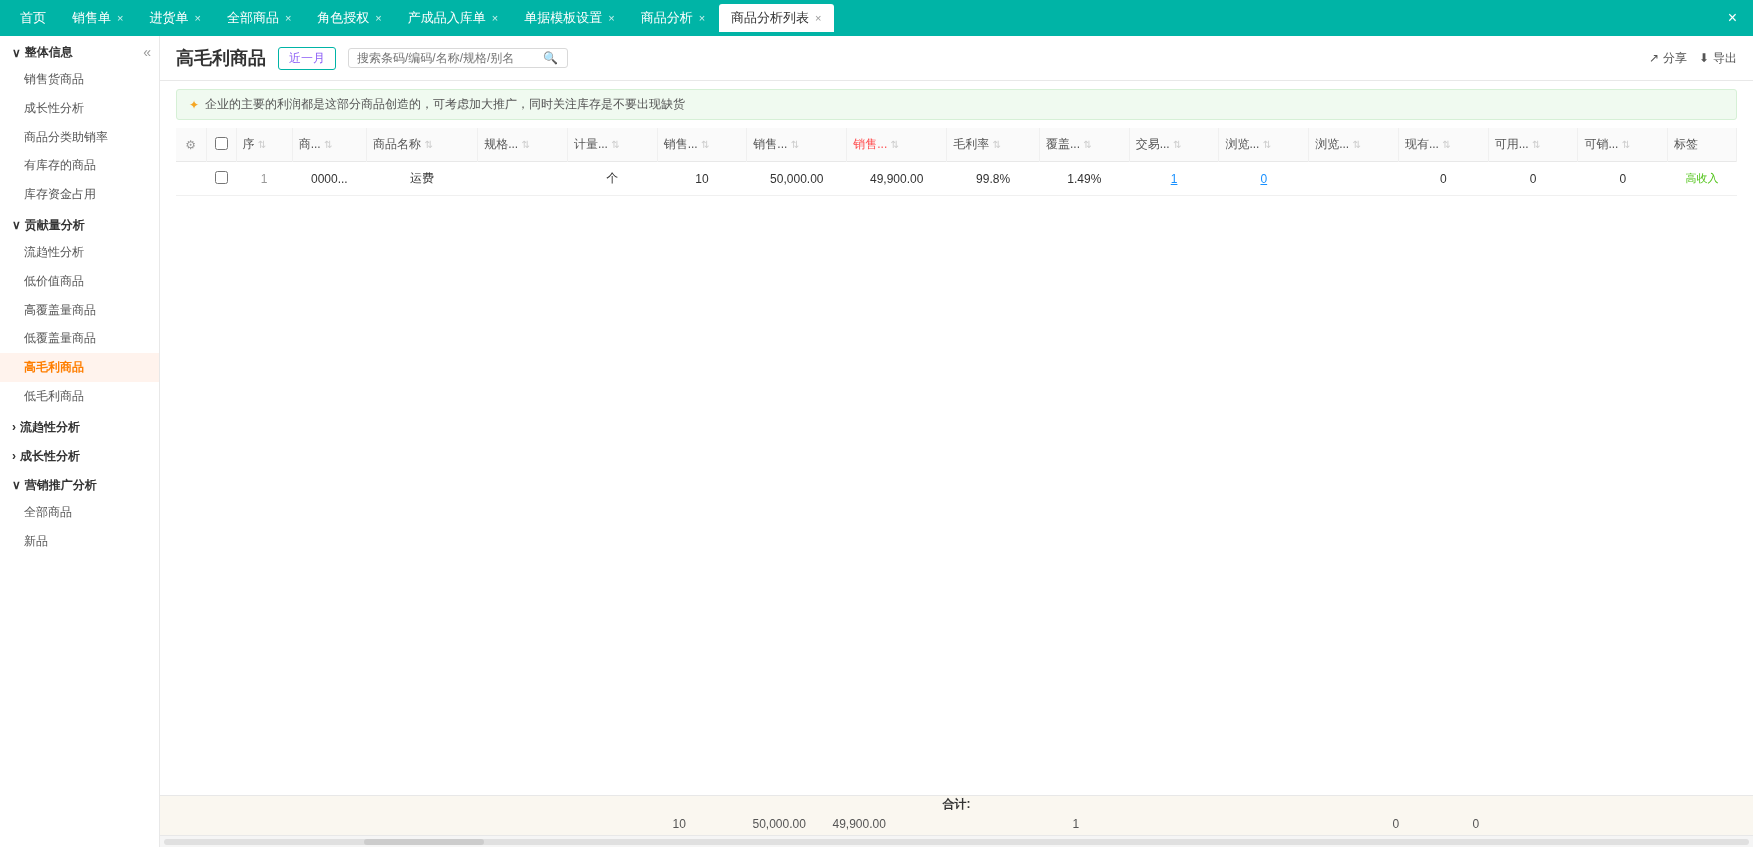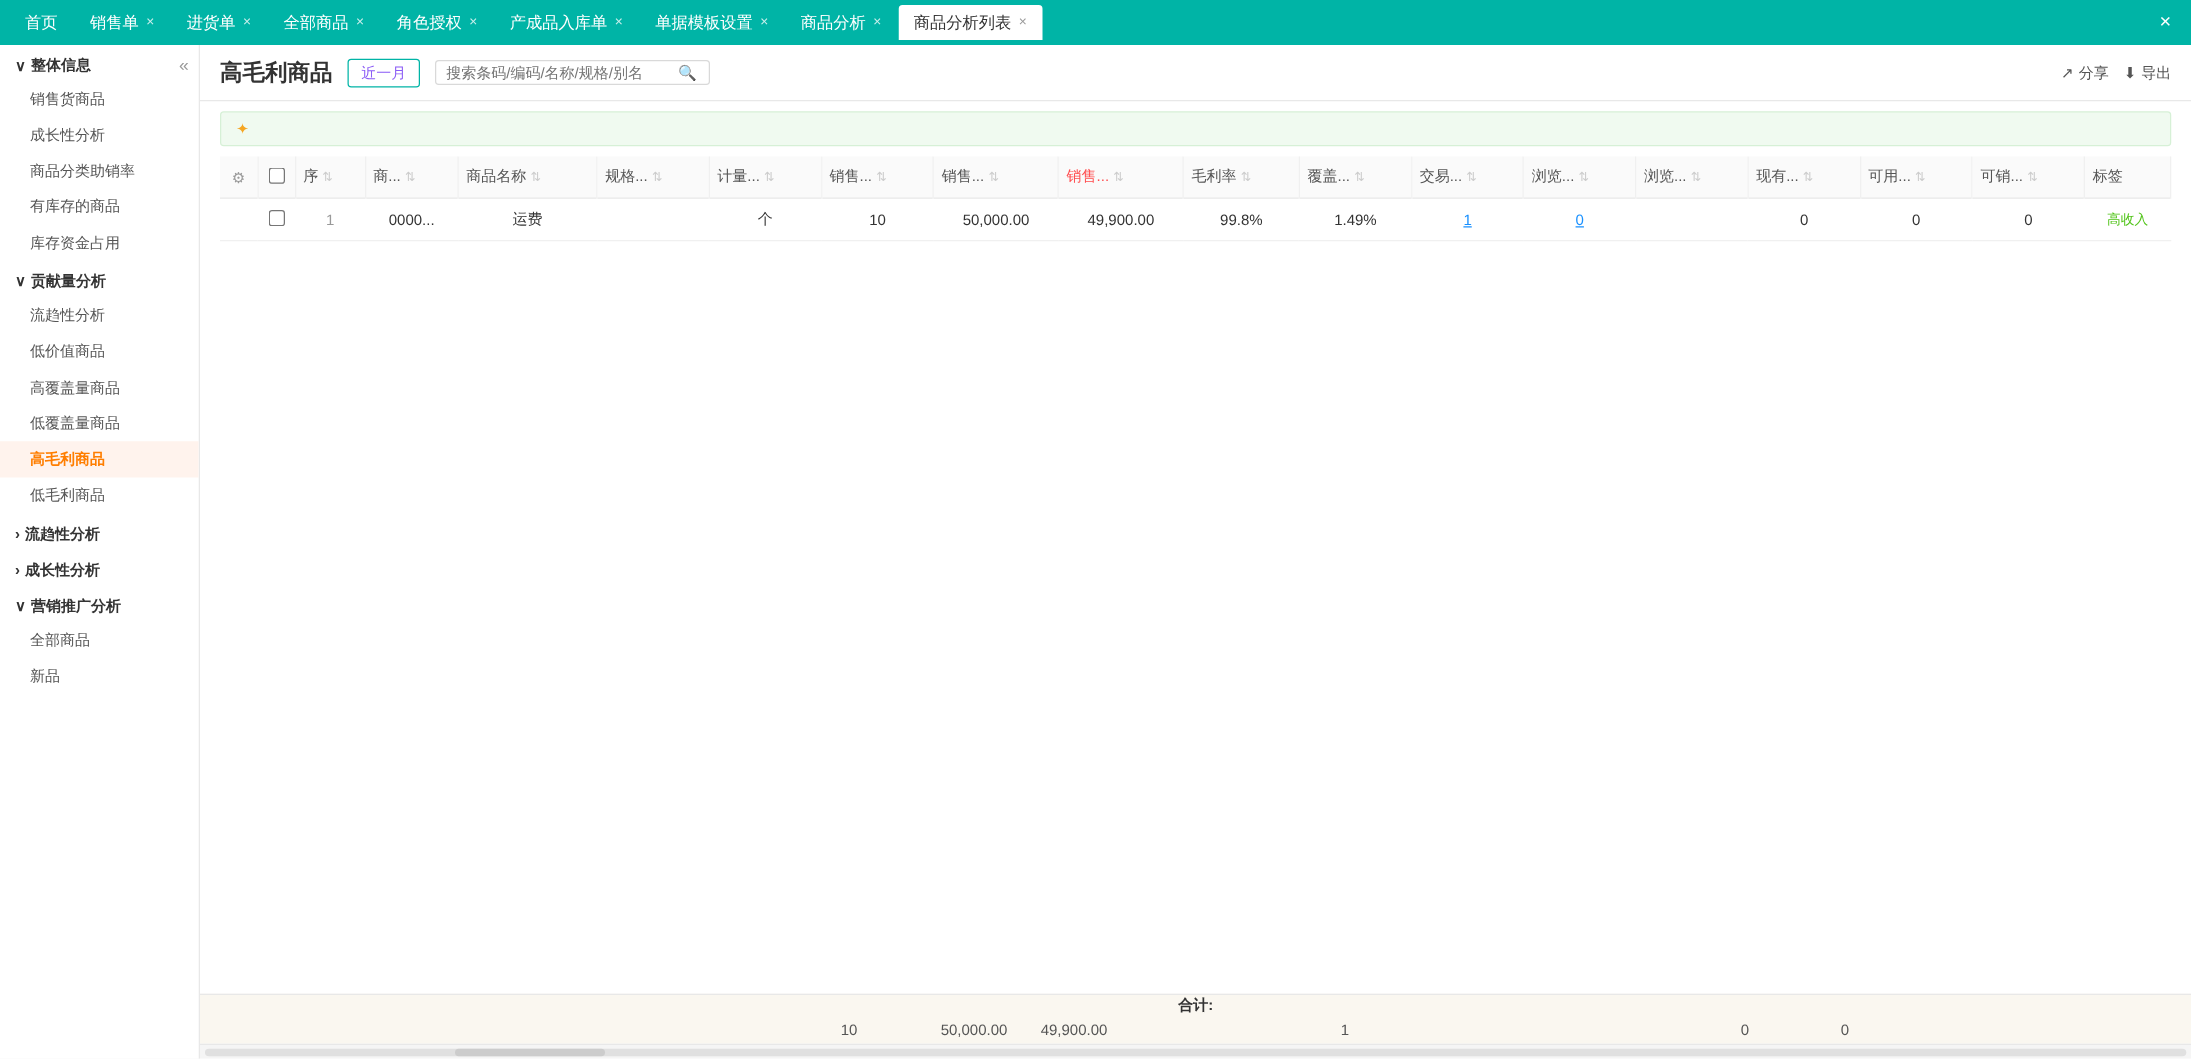--- a/index.html
+++ b/index.html
@@ -388,20 +388,21 @@
         </div>
         <div class="action-btn">
           <span>⬇</span>
           <span>导出</span>
         </div>
       </div>
     </div>
 
     <div class="info-banner">
       <span class="info-icon">✦</span>
+      <span>企业的主要的利润都是这部分商品创造的，可考虑加大推广，同时关注库存是不要出现缺货</span>
     </div>
 
     <div class="table-container">
       <table>
         <thead>
           <tr>
             <th class="settings-cell">⚙</th>
             <th class="checkbox-cell"><input type="checkbox" style=""></th>
             <th>序 <span class="sort-icon">⇅</span></th>
             <th>商... <span class="sort-icon">⇅</span></th>

